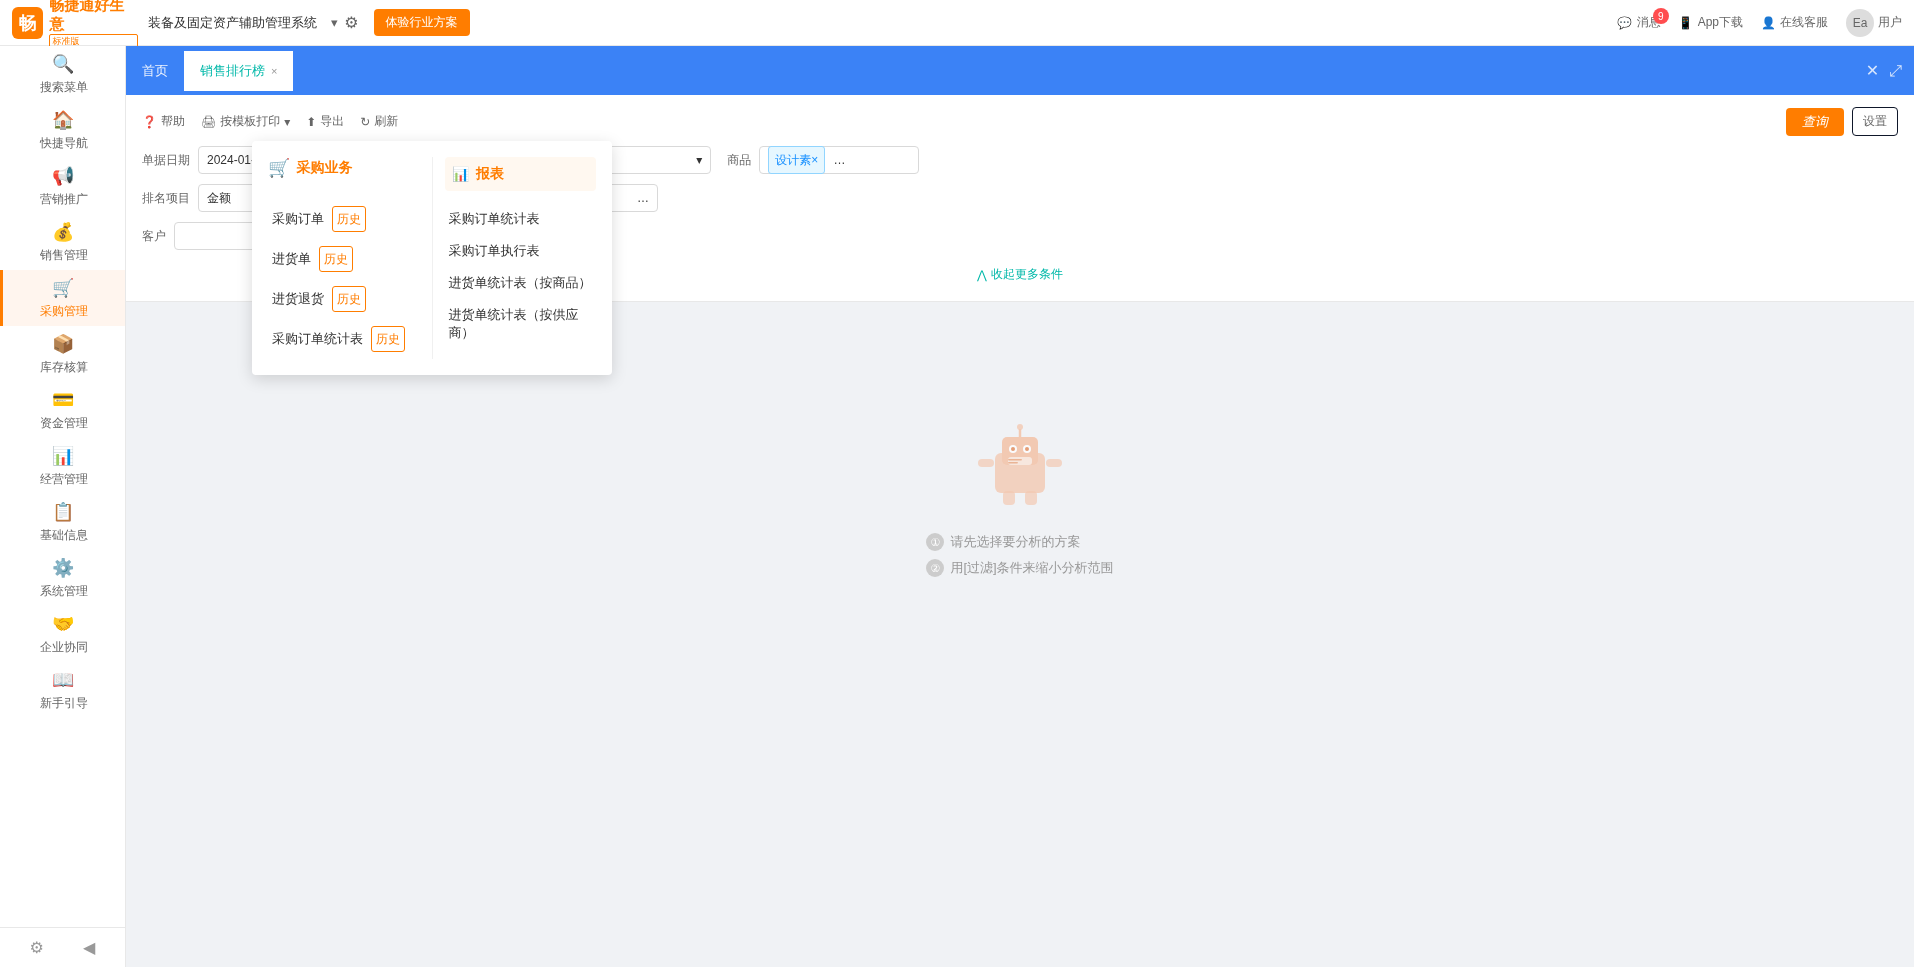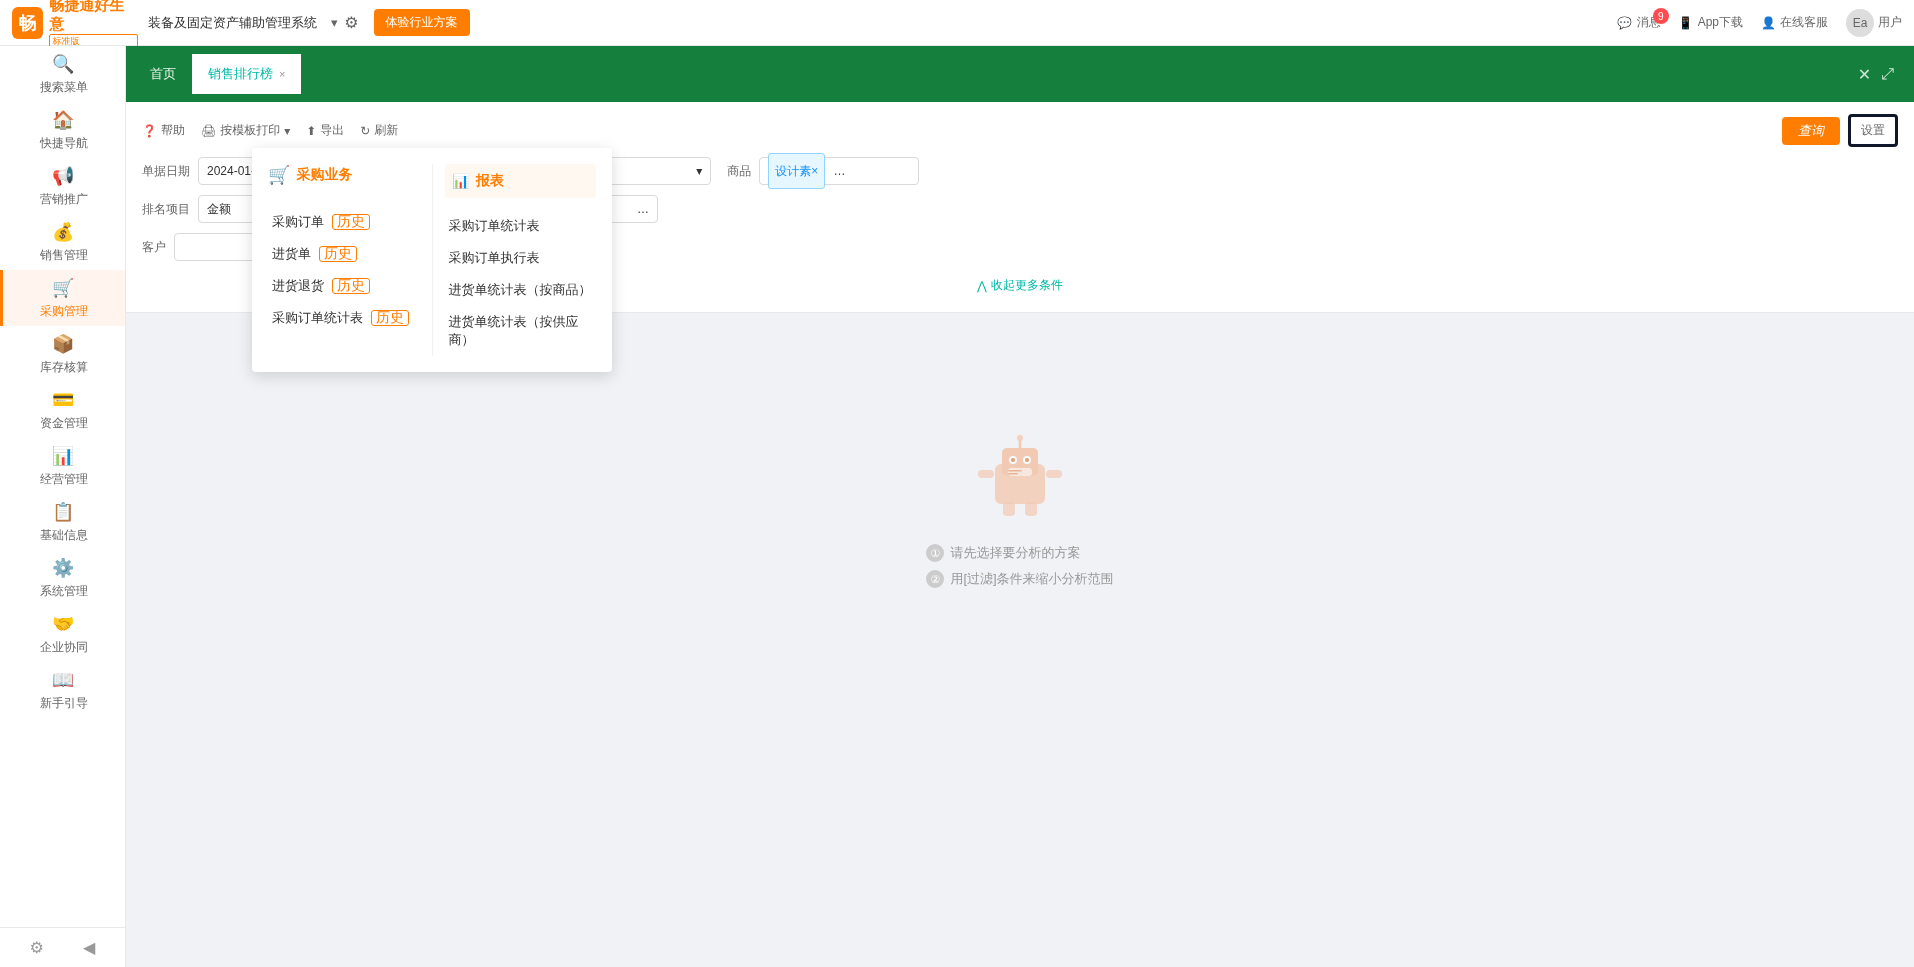--- a/index.html
+++ b/index.html
@@ -4,21 +4,21 @@
   <style>
     * { box-sizing: border-box; margin: 0; padding: 0; }
     body { font-family: 'Microsoft YaHei', sans-serif; font-size: 13px; background: #f5f5f5; color: #333; overflow: hidden; }
 
     
     .app-container { display: flex; flex-direction: column; height: 967px; width: 1914px; }
     .top-bar { display: flex; align-items: center; height: 46px; background: #fff; border-bottom: 1px solid #e8e8e8; padding: 0 12px; flex-shrink: 0; }
     .main-area { display: flex; flex: 1; overflow: hidden; }
     .sidebar { width: 126px; background: #fff; border-right: 1px solid #e8e8e8; display: flex; flex-direction: column; flex-shrink: 0; }
     .content-area { flex: 1; display: flex; flex-direction: column; overflow: hidden; }
-    .tab-bar { display: flex; align-items: center; background: #15803d; height: 56px; padding: 0 8px; flex-shrink: 0; }
+    .tab-bar { display: flex; align-items: center; background: #3b82f6; height: 49px; padding: 0 0; flex-shrink: 0; }
     .content-body { flex: 1; background: #f0f2f5; overflow: hidden; position: relative; }
 
     
     .logo-area { display: flex; align-items: center; width: 126px; flex-shrink: 0; }
     .logo-icon { width: 32px; height: 32px; background: #ff7d00; border-radius: 6px; display: flex; align-items: center; justify-content: center; color: #fff; font-size: 18px; font-weight: bold; margin-right: 6px; }
     .logo-badge { font-size: 9px; color: #ff7d00; border: 1px solid #ff7d00; border-radius: 2px; padding: 0 2px; }
     .system-title { display: flex; align-items: center; gap: 14px; margin-left: 10px; font-size: 13px; color: #333; }
     .title-dropdown { color: #666; cursor: pointer; }
     .settings-icon { width: 28px; height: 28px; display: flex; align-items: center; justify-content: center; color: #666; cursor: pointer; font-size: 16px; }
     .trial-btn { background: #ff7d00; color: #fff; border: none; border-radius: 4px; padding: 5px 12px; font-size: 12px; cursor: pointer; margin-left: 8px; }
@@ -42,41 +42,41 @@
     .tab.active .tab-close { color: #999; }
     .tab-right-icons { margin-left: auto; display: flex; gap: 10px; align-items: center; padding-right: 12px; }
     .tab-right-icon { color: rgba(255,255,255,0.8); cursor: pointer; font-size: 16px; }
 
     
     .filter-panel { background: #fff; padding: 12px 16px; margin: 0; border-bottom: 1px solid #e8e8e8; }
     .filter-row { display: flex; align-items: center; gap: 16px; margin-bottom: 10px; flex-wrap: wrap; }
     .filter-label { color: #666; font-size: 12px; white-space: nowrap; }
     .filter-field { display: flex; align-items: center; gap: 8px; }
     .filter-select { border: 1px solid #d9d9d9; border-radius: 4px; padding: 4px 8px; font-size: 12px; color: #333; height: 28px; display: flex; align-items: center; gap: 4px; cursor: pointer; min-width: 120px; }
-    .filter-tag { background: #e6f7ff; border: 1px solid #91d5ff; color: #1890ff; border-radius: 3px; padding: 0 6px; font-size: 12px; height: 36px; display: flex; align-items: center; gap: 4px; }
+    .filter-tag { background: #e6f7ff; border: 1px solid #91d5ff; color: #1890ff; border-radius: 3px; padding: 0 6px; font-size: 12px; height: 28px; display: flex; align-items: center; gap: 4px; }
     .date-range { border: 1px solid #d9d9d9; border-radius: 4px; padding: 4px 8px; font-size: 12px; color: #333; height: 28px; display: flex; align-items: center; gap: 4px; min-width: 220px; }
     .toolbar-btn { display: flex; align-items: center; gap: 4px; color: #666; font-size: 12px; cursor: pointer; }
     .query-btn { background: #ff7d00; color: #fff; border: none; border-radius: 4px; padding: 5px 16px; font-size: 13px; cursor: pointer; font-style: italic; }
-    .settings-btn { background: #fff; color: #666; border: 3px solid #0f172a; border-radius: 4px; padding: 5px 10px; font-size: 12px; cursor: pointer; }
+    .settings-btn { background: #fff; color: #666; border: 1px solid #0f172a; border-radius: 4px; padding: 5px 10px; font-size: 12px; cursor: pointer; }
     .collapse-row { display: flex; align-items: center; justify-content: center; padding: 6px; color: #00b8a9; font-size: 12px; cursor: pointer; }
 
     
     .empty-state { display: flex; flex-direction: column; align-items: center; justify-content: center; height: 400px; gap: 16px; }
     .empty-icon { width: 100px; height: 90px; position: relative; }
     .empty-tips { color: #999; font-size: 13px; line-height: 2; }
     .empty-tip-item { display: flex; align-items: center; gap: 6px; }
     .tip-num { width: 18px; height: 18px; border-radius: 50%; background: #ccc; color: #fff; font-size: 11px; display: flex; align-items: center; justify-content: center; }
 
     
     .dropdown-menu { position: absolute; top: 46px; left: 126px; background: #fff; box-shadow: 0 4px 16px rgba(0,0,0,0.15); border-radius: 4px; z-index: 1000; width: 360px; padding: 16px; display: flex; gap: 0; }
     .menu-section { flex: 1; }
     .menu-section-title { display: flex; align-items: center; gap: 6px; color: #ff7d00; font-size: 14px; font-weight: 600; margin-bottom: 12px; padding-bottom: 8px; }
     .menu-section-title .section-icon { font-size: 18px; }
     .menu-item { display: flex; align-items: center; gap: 8px; padding: 7px 4px; color: #333; font-size: 13px; cursor: pointer; }
-    .history-badge { background: #fff; border: 1px solid #ff7d00; color: #ff7d00; border-radius: 3px; font-size: 14px; padding: 0 4px; height: 16px; display: flex; align-items: center; }
+    .history-badge { background: #fff; border: 1px solid #ff7d00; color: #ff7d00; border-radius: 3px; font-size: 12px; padding: 12px 4px; height: 16px; display: flex; align-items: center; }
     .menu-divider { width: 1px; background: #f0f0f0; margin: 0 12px; }
     .right-section-title { display: flex; align-items: center; gap: 6px; color: #ff7d00; font-size: 14px; font-weight: 600; margin-bottom: 12px; padding-bottom: 8px; background: #fff8f0; padding: 8px; border-radius: 4px; }
 
     
     .robot-svg { opacity: 0.7; }
   </style>
 </head>
 <body>
 
 <div class="app-container">

